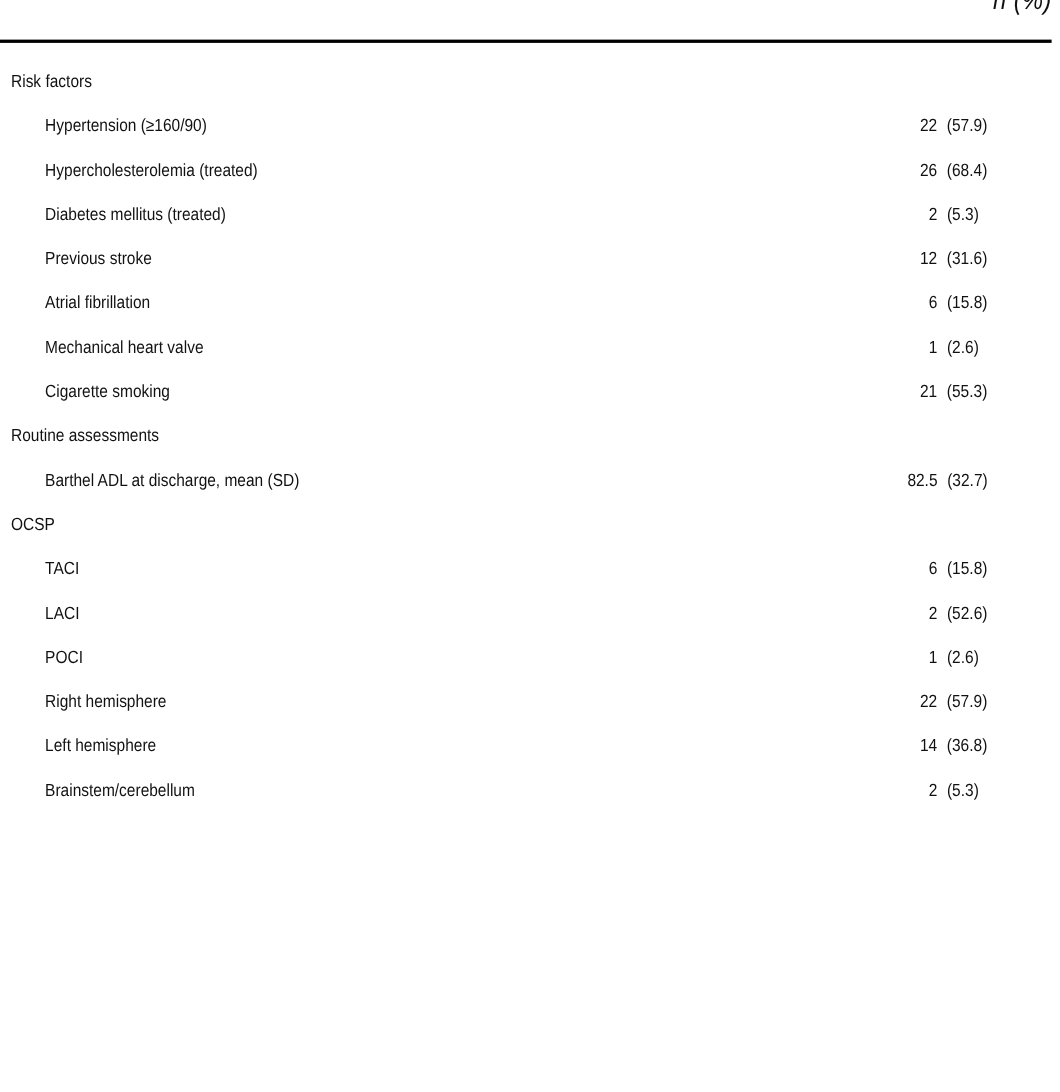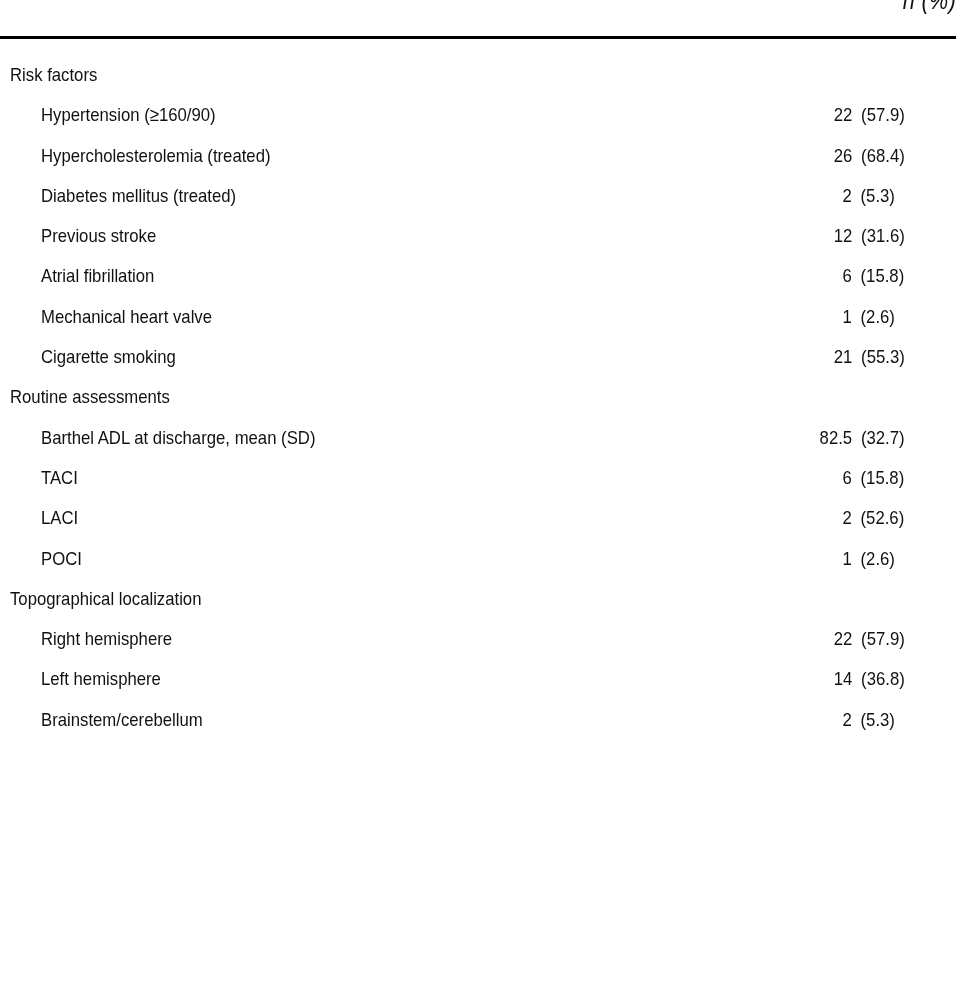--- a/index.html
+++ b/index.html
@@ -13,21 +13,21 @@
       font-size: 25px; font-style: italic; letter-spacing: 0.5px;
       transform: scaleX(0.86); transform-origin: right center;
     }
     .rule {
       position: absolute; left: 0; top: 36px; width: 956px; height: 3px;
       background: #000;
     }
     .rows { position: absolute; left: 0; top: 55px; width: 964px; }
     .row {
       position: relative; height: 40.3px; line-height: 40.3px;
-      font-size: 19px; white-space: nowrap;
+      font-size: 16px; white-space: nowrap;
     }
     .label {
       position: absolute; left: 10px; top: 0;
       transform: scaleX(0.88); transform-origin: left center;
     }
     .row.item .label { left: 41px; }
     .value {
       position: absolute; right: 8px; top: 0;
       transform: scaleX(0.88); transform-origin: right center;
     }
@@ -72,34 +72,34 @@
       <span class="label">Cigarette smoking</span>
       <span class="value"><span class="n">21</span><span class="p">(55.3)</span></span>
     </div>
     <div class="row section">
       <span class="label">Routine assessments</span>
     </div>
     <div class="row item">
       <span class="label">Barthel ADL at discharge, mean (SD)</span>
       <span class="value"><span class="n">82.5</span><span class="p">(32.7)</span></span>
     </div>
+    <div class="row section">
+      <span class="label">OCSP</span>
+    </div>
     <div class="row item">
       <span class="label">TACI</span>
       <span class="value"><span class="n">6</span><span class="p">(15.8)</span></span>
     </div>
     <div class="row item">
       <span class="label">LACI</span>
       <span class="value"><span class="n">2</span><span class="p">(52.6)</span></span>
     </div>
     <div class="row item">
       <span class="label">POCI</span>
       <span class="value"><span class="n">1</span><span class="p">(2.6)</span></span>
-    </div>
-    <div class="row section">
-      <span class="label">Topographical localization</span>
     </div>
     <div class="row item">
       <span class="label">Right hemisphere</span>
       <span class="value"><span class="n">22</span><span class="p">(57.9)</span></span>
     </div>
     <div class="row item">
       <span class="label">Left hemisphere</span>
       <span class="value"><span class="n">14</span><span class="p">(36.8)</span></span>
     </div>
     <div class="row item">

